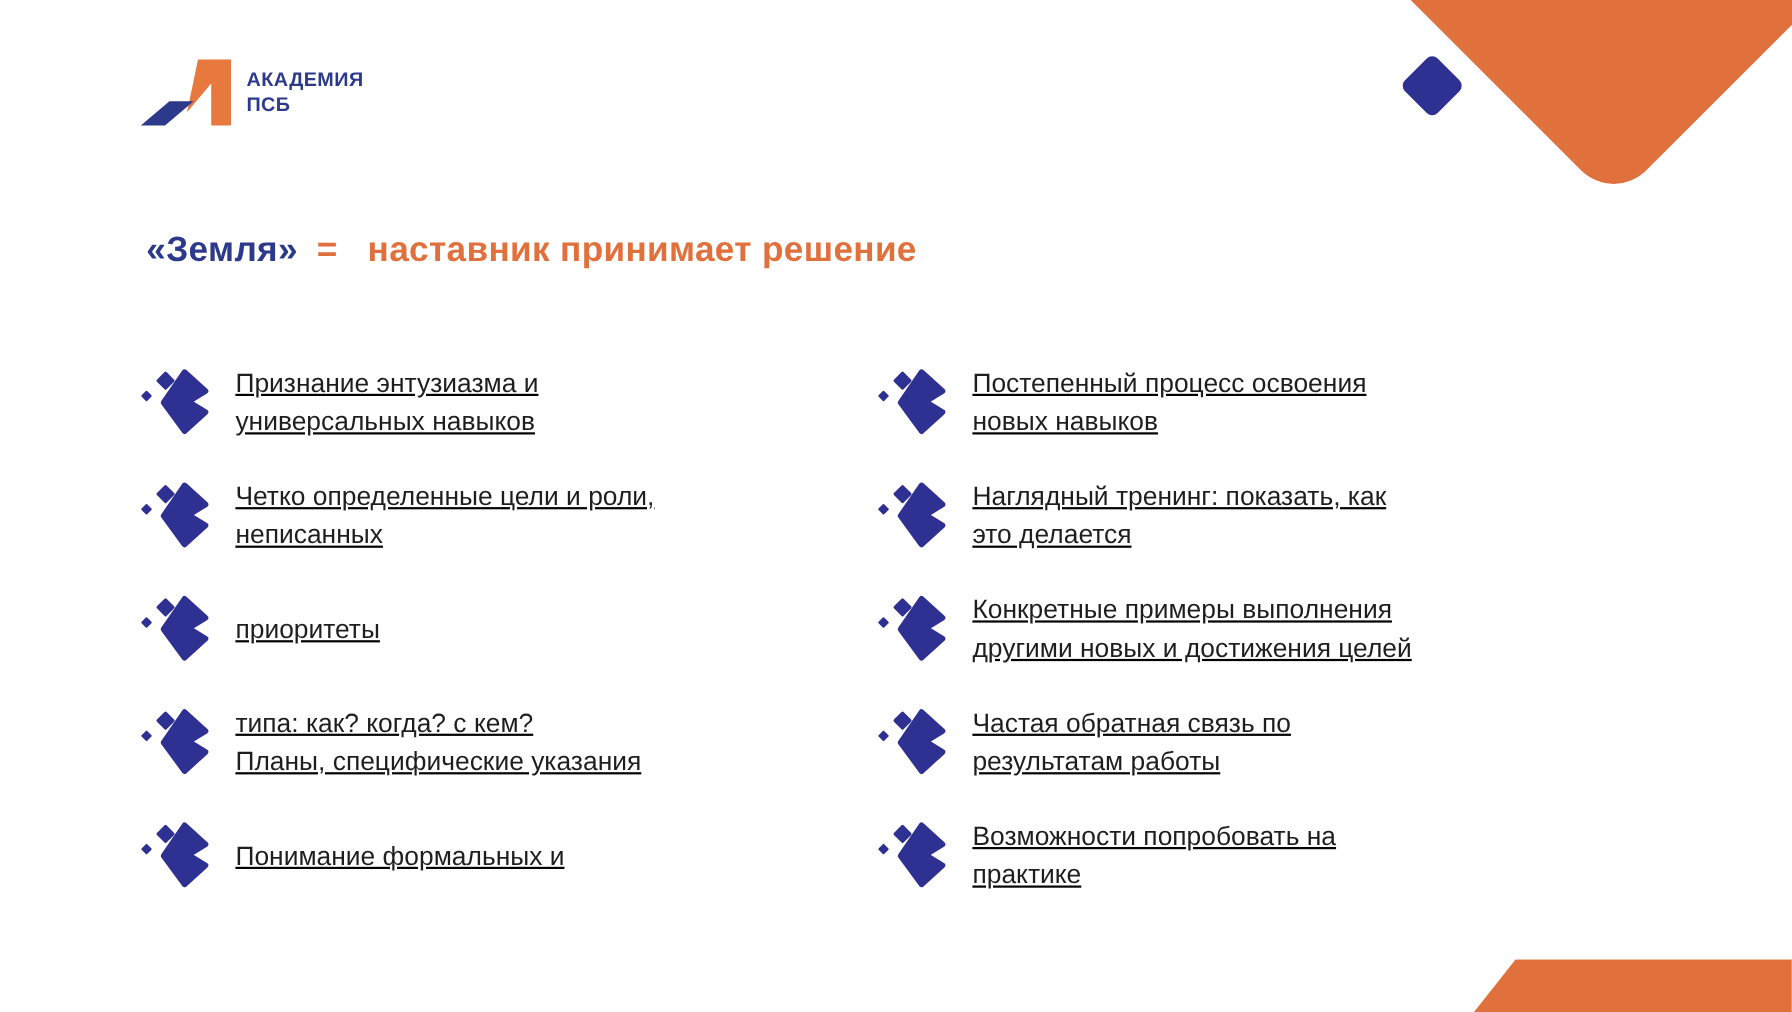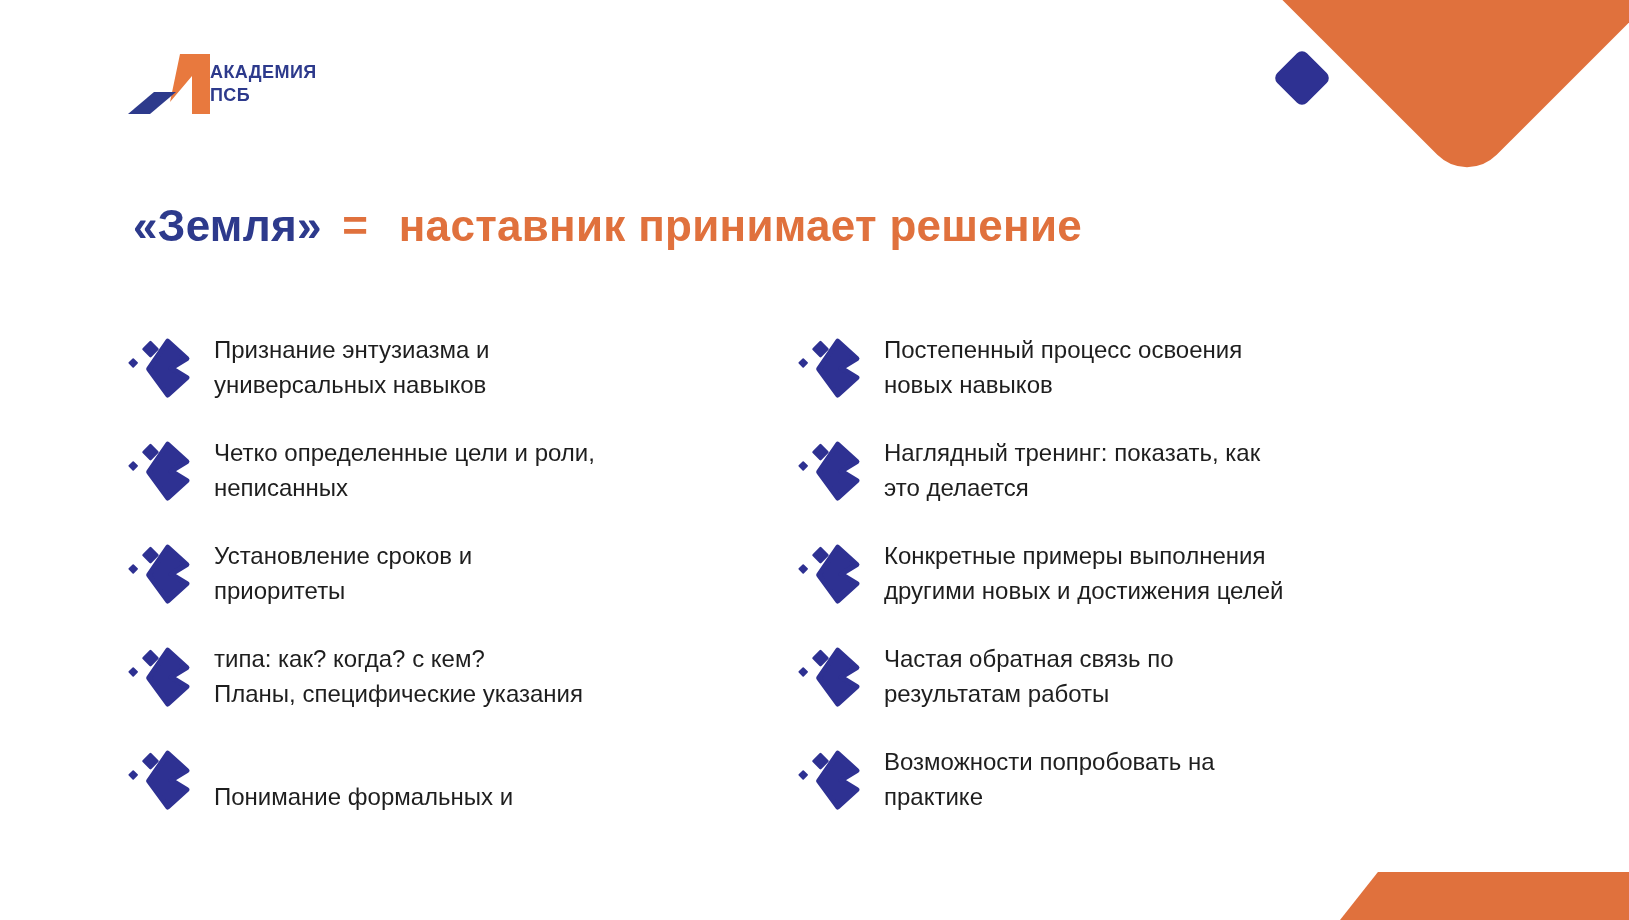--- a/index.html
+++ b/index.html
@@ -19,38 +19,38 @@
     position:absolute;left:1281px;top:57px;width:42px;height:42px;
     background:#2E3192;border-radius:7px;transform:rotate(45deg);
   }
   .corner-br{
     position:absolute;left:1335px;top:872px;width:294px;height:48px;
     background:#E0713D;
     clip-path:polygon(14.6% 0,100% 0,100% 100%,1.7% 100%);
   }
 
   
-  .logo{position:absolute;left:126px;top:52px;display:flex;align-items:center;gap:0;}
+  .logo{position:absolute;left:126px;top:52px;display:flex;align-items:center;gap:14px;}
   .logo-text{color:#2D3A8C;font-size:18px;line-height:23px;font-weight:600;letter-spacing:.4px;}
 
   
   .title{
     position:absolute;left:133px;top:198px;margin:0;
-    font-size:44px;line-height:56px;font-weight:800;letter-spacing:.3px;
+    font-size:32px;line-height:56px;font-weight:800;letter-spacing:.3px;
     white-space:nowrap;
   }
   .title .term{color:#2D3A8C;}
   .title .eq{color:#E0713D;margin:0 8px 0 8px;}
   .title .def{color:#E0713D;margin-left:10px;}
 
   
   .col{position:absolute;top:330px;}
   .col-left{left:128px;}
   .col-right{left:798px;}
-  .row{display:flex;align-items:flex-end;gap:22px;height:72px;margin-bottom:31px;}
+  .row{display:flex;align-items:center;gap:22px;height:72px;margin-bottom:31px;text-decoration:underline;}
   .bullet{flex:0 0 auto;}
   .txt{font-size:24px;line-height:35px;color:#1E1E1E;font-weight:400;white-space:nowrap;}
 
   .hidden-defs{position:absolute;width:0;height:0;overflow:hidden;}
 </style>
 </head>
 <body>
 
 <svg class="hidden-defs" aria-hidden="true">
   <defs>
@@ -102,21 +102,20 @@
       <div class="txt">
         <div>Четко определенные цели и роли,</div>
         <div>неписанных</div>
       </div>
     </div>
     <div class="row">
       <svg class="bullet" width="64" height="66" viewBox="0 0 74 74">
           <use href="#bullet-glyph"></use>
         </svg>
       <div class="txt">
-        <div>Установление сроков и</div>
         <div>приоритеты</div>
       </div>
     </div>
     <div class="row">
       <svg class="bullet" width="64" height="66" viewBox="0 0 74 74">
           <use href="#bullet-glyph"></use>
         </svg>
       <div class="txt">
         <div>типа: как? когда? с кем?</div>
         <div>Планы, специфические указания</div>

